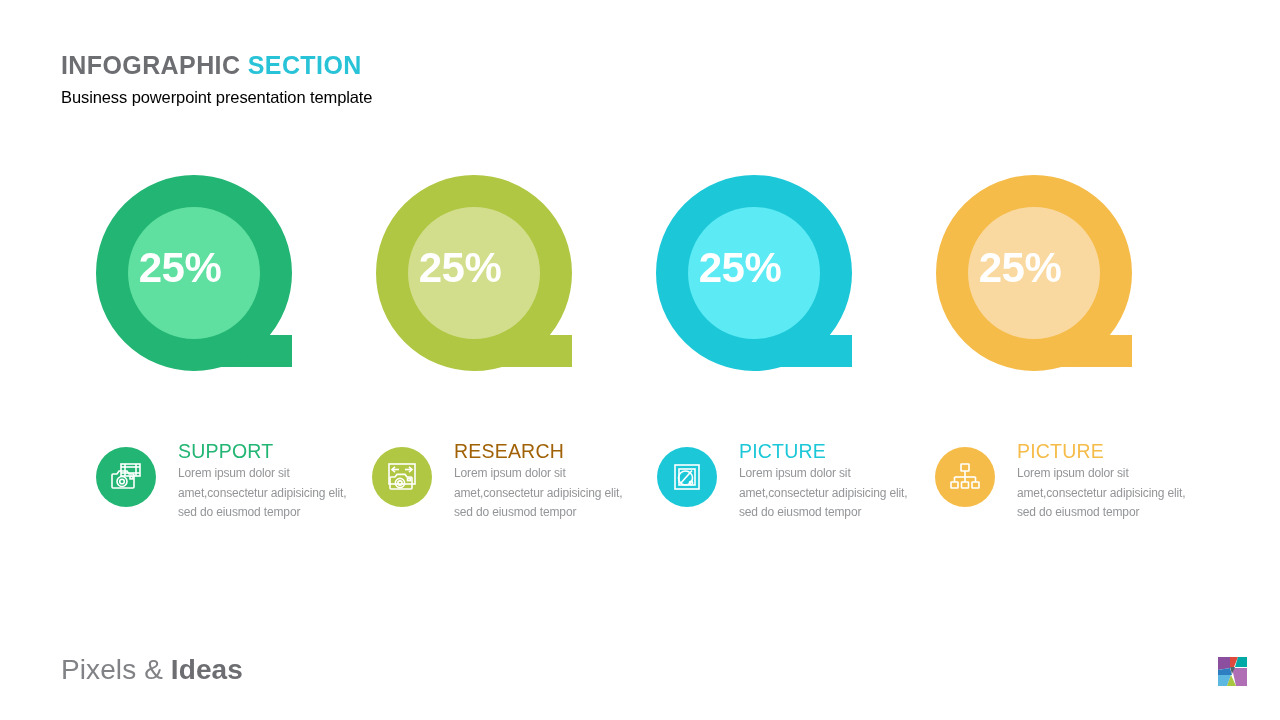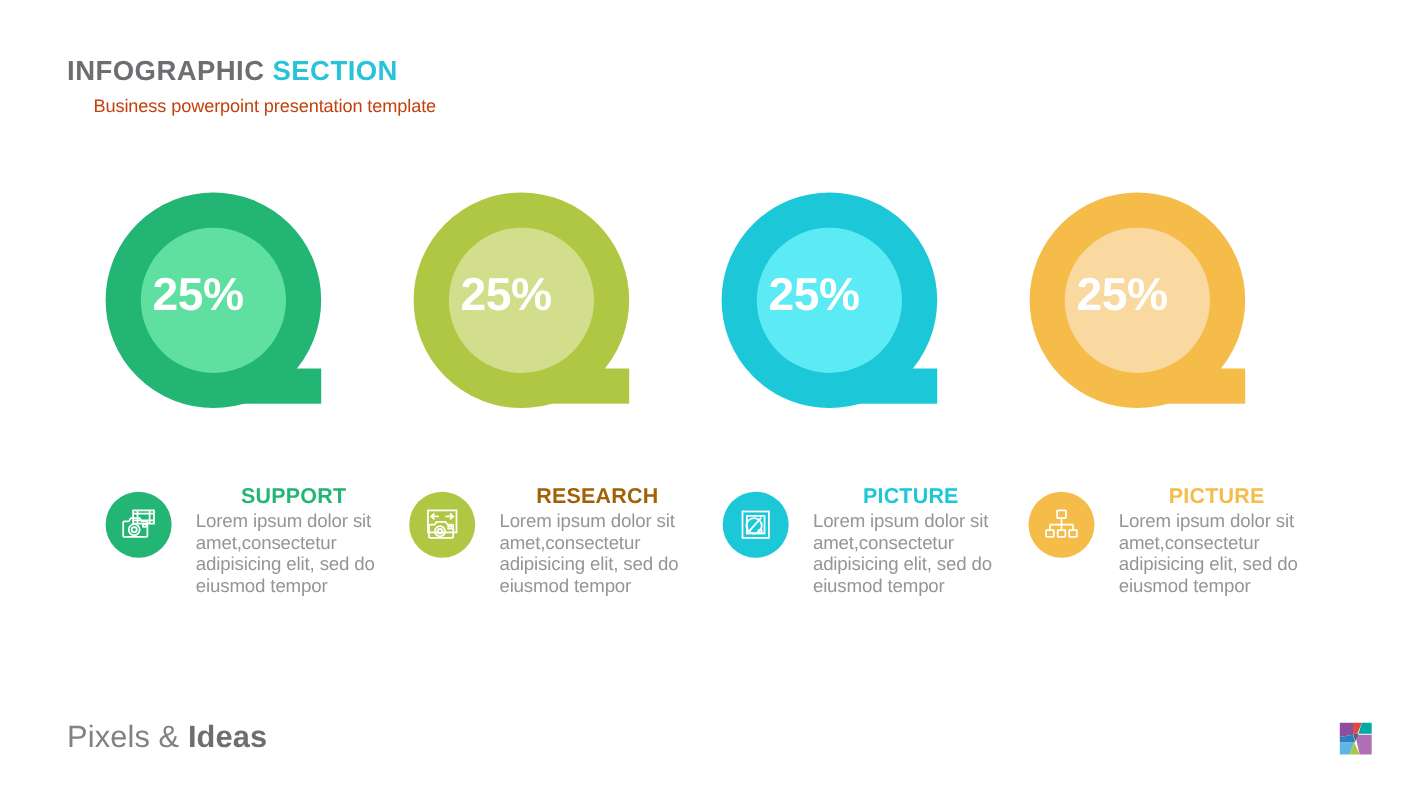--- a/index.html
+++ b/index.html
@@ -33,24 +33,23 @@
     font-weight: bold;
     letter-spacing: 0.4px;
     line-height: 30px;
     white-space: nowrap;
   }
   .title-a { color: #6d6e71; }
   .title-b { color: #29c3d8; }
   .subtitle {
     margin-top: 8px;
     font-size: 16.5px;
-    color: #c2410c;
+    color: #000000;
     letter-spacing: -0.1px;
     white-space: nowrap;
-    margin-left: 24px;
   }
 
   
   .donut-row {
     position: absolute;
     left: 0;
     top: 175px;
     width: 1280px;
     height: 200px;
   }
@@ -107,28 +106,27 @@
     top: 13px;
   }
   .item-text {
     position: absolute;
     left: 82px;
     top: 0;
     width: 178px;
   }
   .item-head {
     font-size: 19.5px;
-    font-weight: bold;
+    font-weight: normal;
     letter-spacing: 0.2px;
     line-height: 22px;
     margin-bottom: 2px;
-    text-align: center;
   }
   .item-body {
-    font-size: 17px;
+    font-size: 12px;
     color: #939598;
     line-height: 19.5px;
     letter-spacing: -0.15px;
   }
 
   
   .footer-brand {
     position: absolute;
     left: 61px;
     top: 654px;

